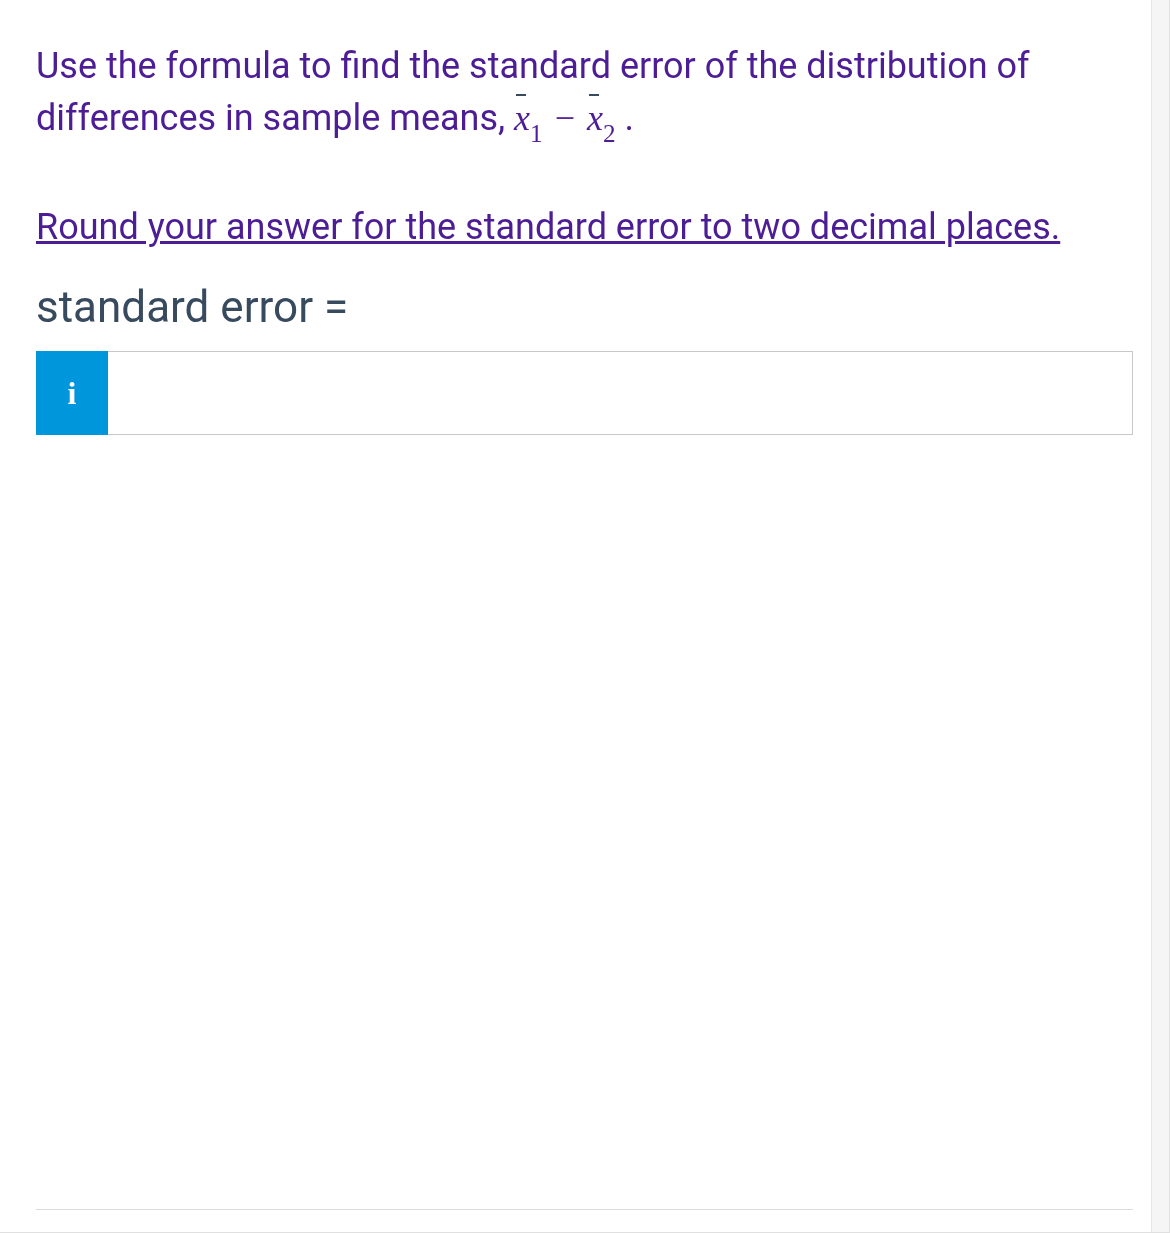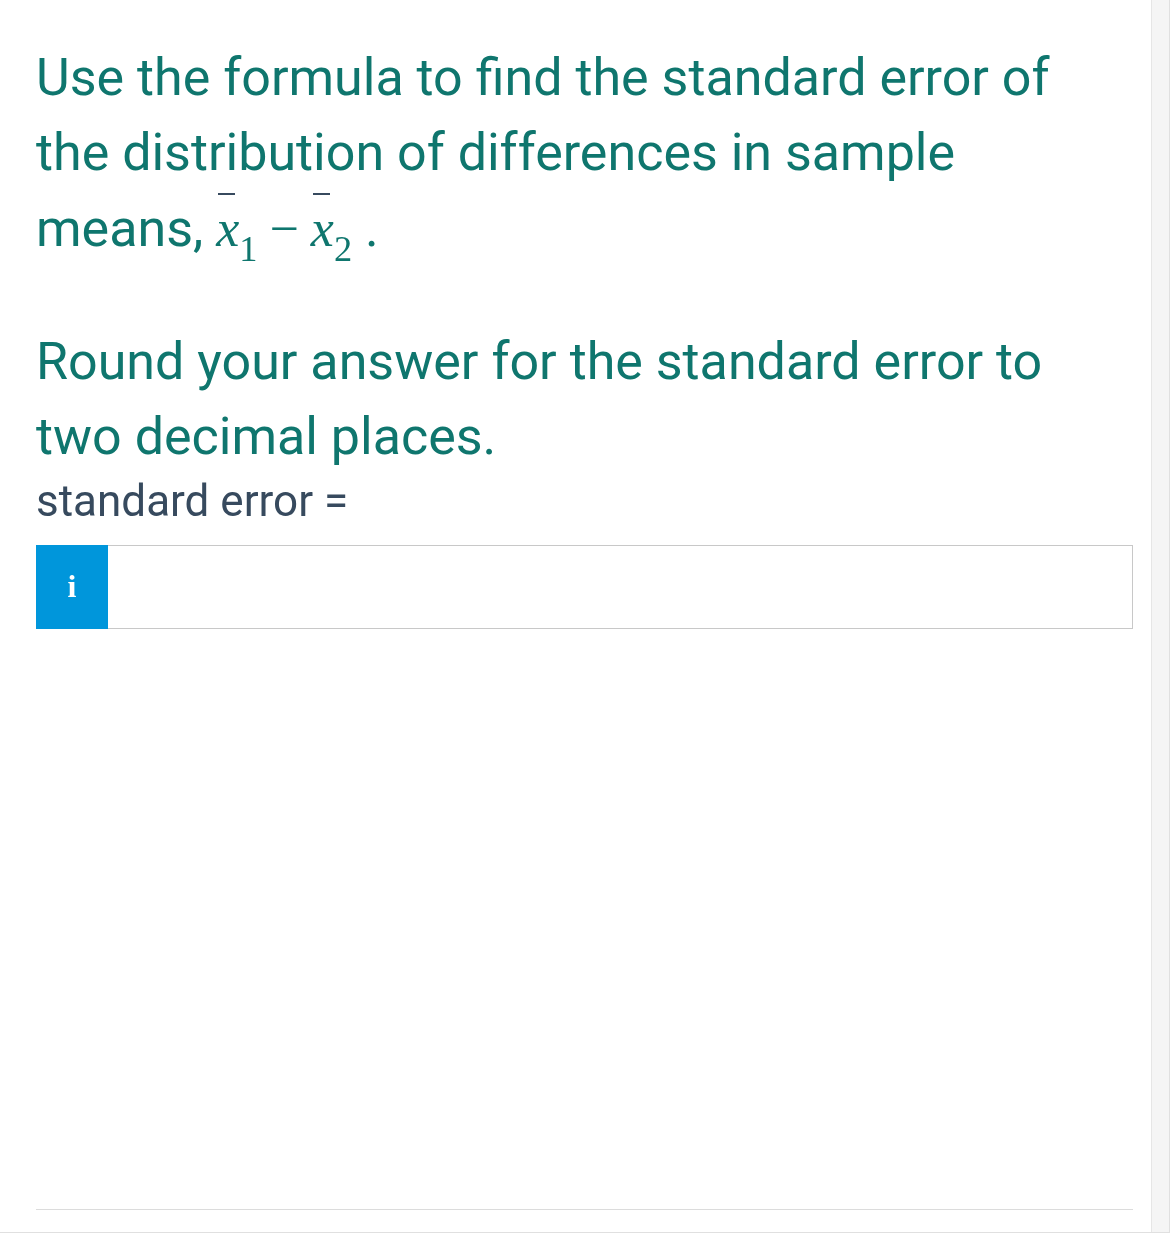--- a/index.html
+++ b/index.html
@@ -17,29 +17,31 @@
     .container {
       padding: 40px 36px 30px 36px;
       width: 100%;
       height: 100%;
       border: 1px solid #e0e0e0;
       border-top: none;
       border-left: none;
       position: relative;
     }
     .question-text {
-      font-size: 52px;
+      font-size: 36px;
       line-height: 1.45;
-      color: #0f766e;
+      color: #4c1d95;
       font-weight: 400;
     }
     .para {
       margin-bottom: 52px;
     }
     .para-last {
+      margin-bottom: 28px;
+      text-decoration: underline;
     }
     .math-var {
       font-family: 'Times New Roman', Times, serif;
       font-style: italic;
       position: relative;
     }
     .xbar {
       display: inline-block;
       position: relative;
     }

